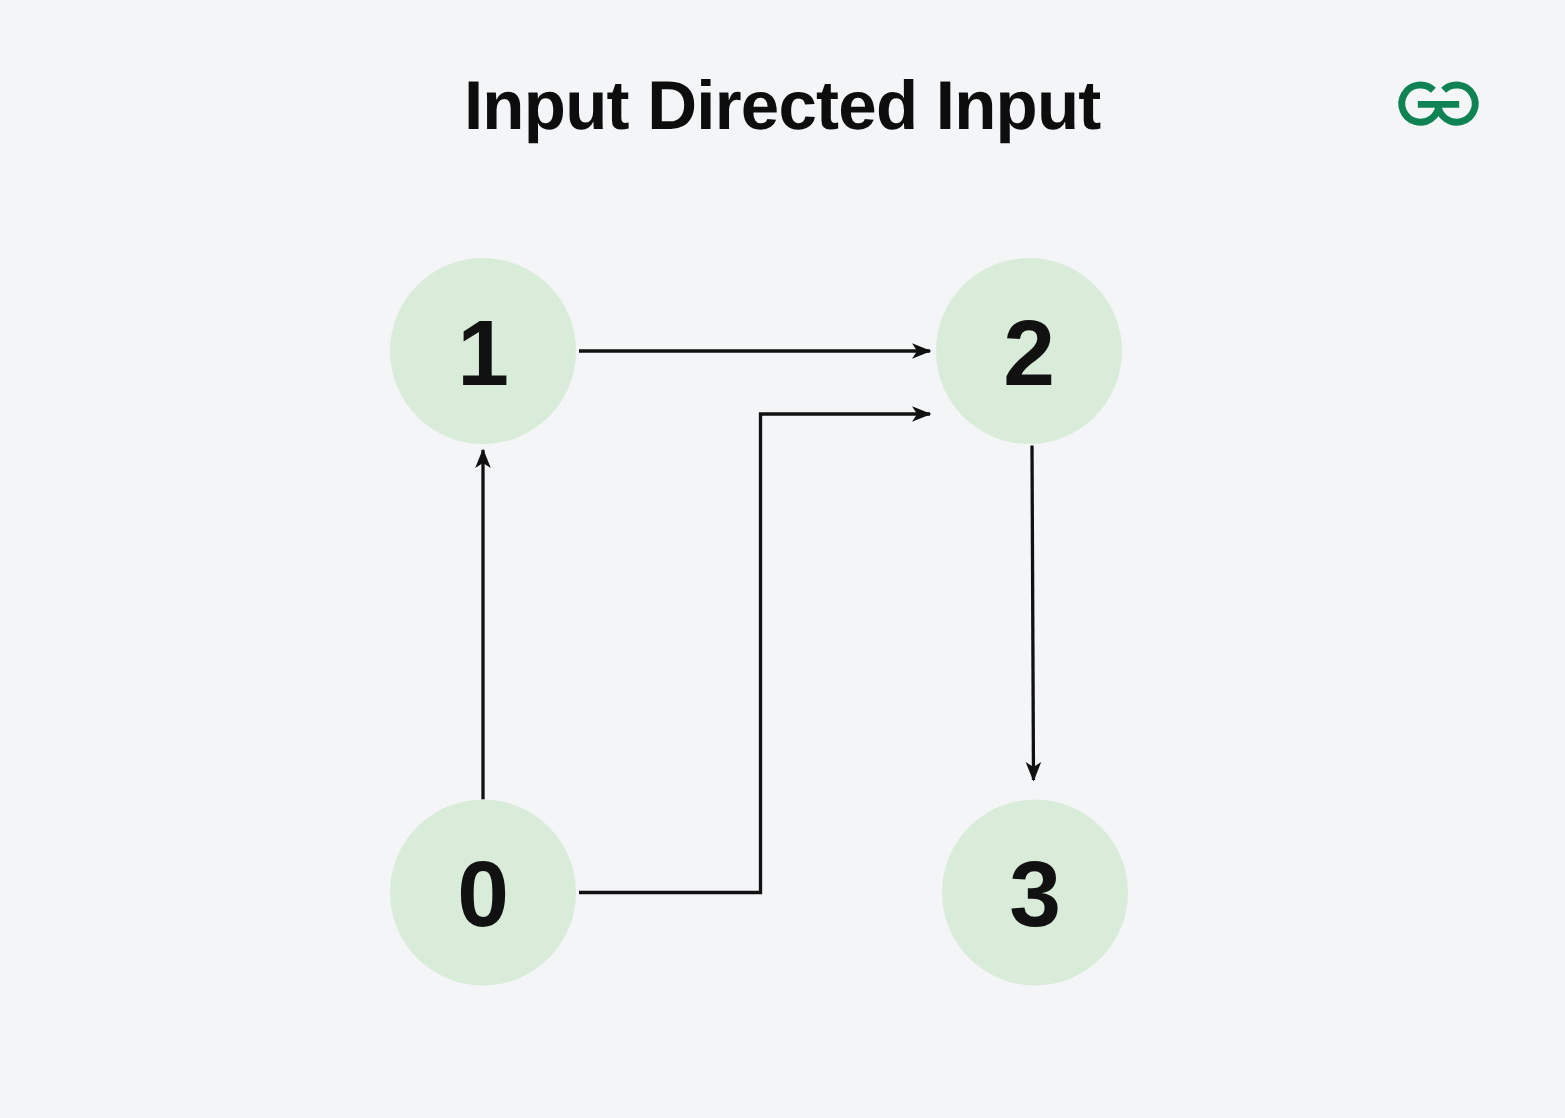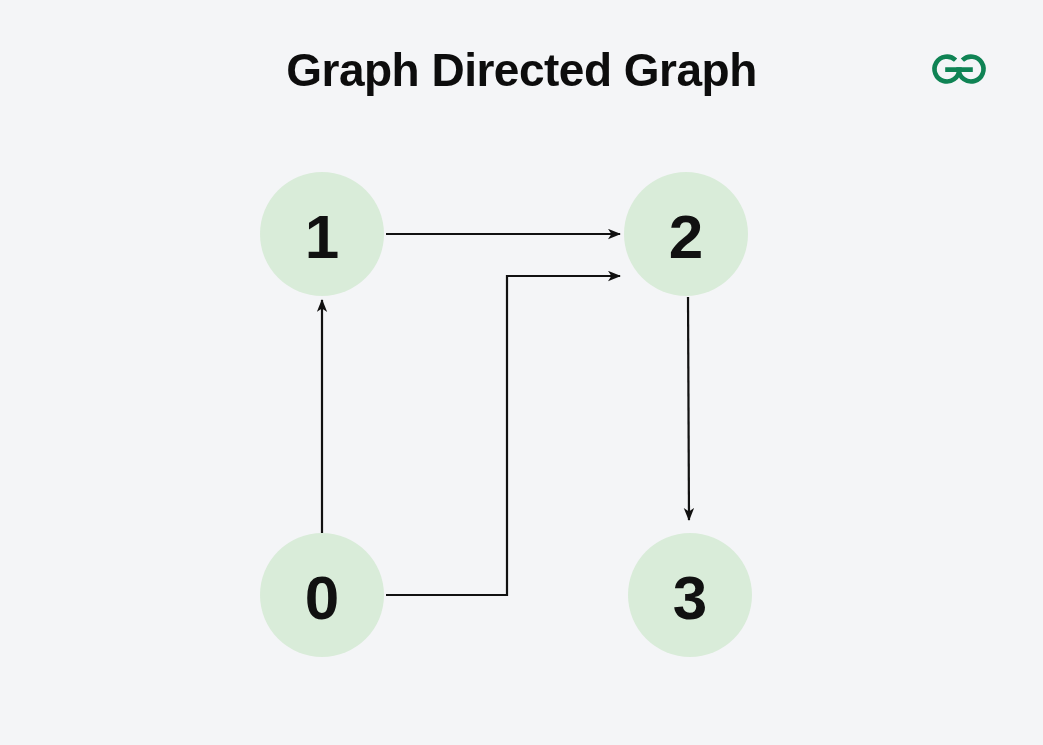--- a/index.html
+++ b/index.html
@@ -64,21 +64,21 @@
     stroke: #111111;
     stroke-width: 2.2;
     fill: none;
   }
 </style>
 </head>
 <body>
 
 <div id="canvas">
 
-  <div class="title">Graph Directed Graph</div>
+  <div class="title">Input Directed Input</div>
 
   <div class="logo">
     <svg viewBox="0 0 66 46" width="66" height="46" aria-hidden="true">
       <g fill="none" stroke="#0f8354" stroke-width="4.6">
         <path d="M29.6 16.2 A12.4 12.4 0 1 0 33.3 25.6 L19.2 25.6" stroke-linecap="butt"></path>
         <path d="M36.4 16.2 A12.4 12.4 0 1 1 32.7 25.6 L46.8 25.6" stroke-linecap="butt"></path>
       </g>
     </svg>
   </div>
 

